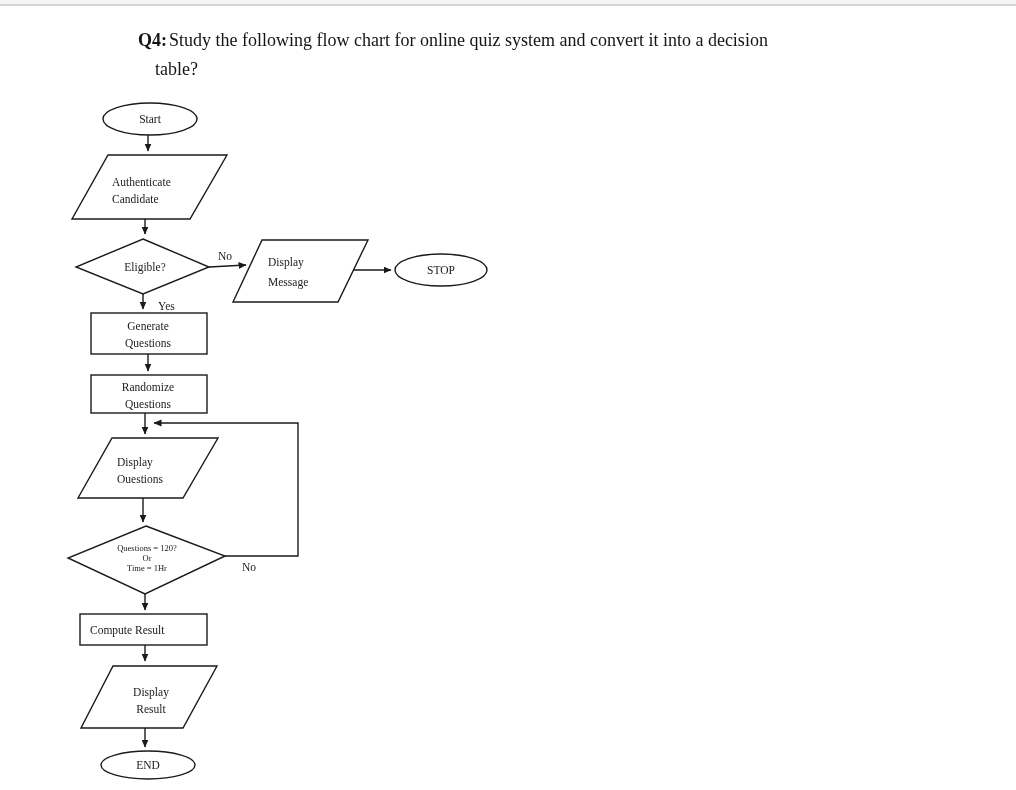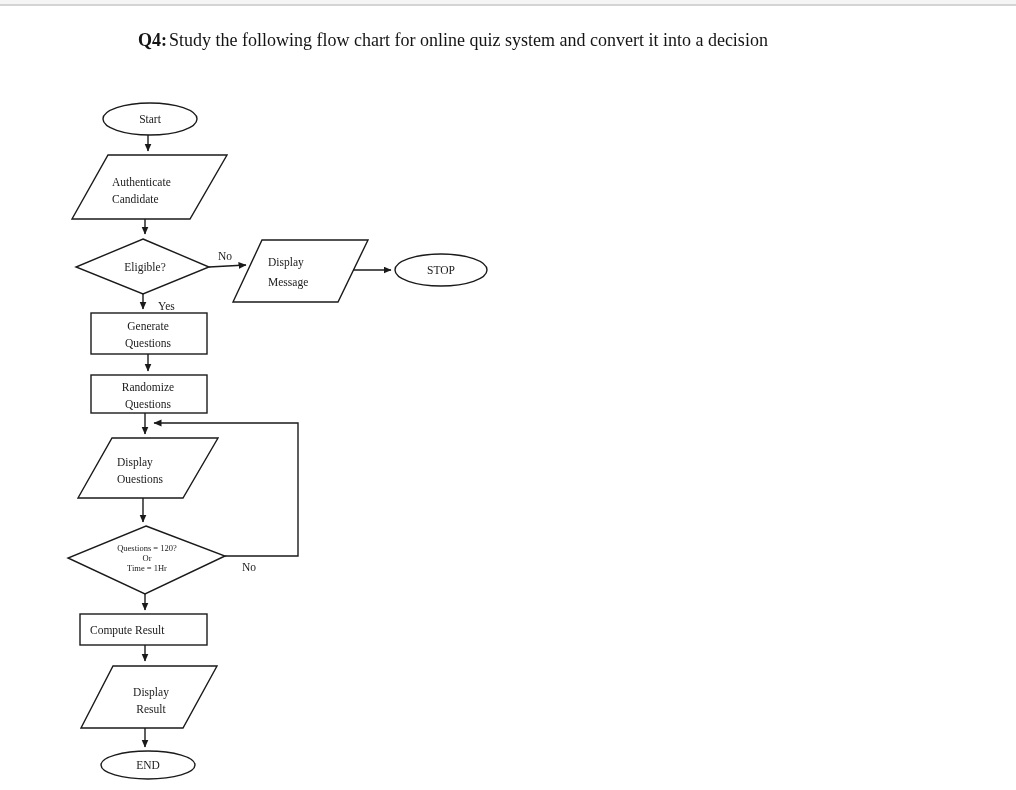--- a/index.html
+++ b/index.html
@@ -69,20 +69,21 @@
   }
 </style>
 </head>
 <body>
 
 <div class="page">
   <div class="top-strip"></div>
 
   <div class="title">
     <div class="title-line1"><span class="q-label">Q4:</span><span>Study the following flow chart for online quiz system and convert it into a decision</span></div>
+    <div class="title-line2">table?</div>
   </div>
 
   <svg class="flowchart" width="1016" height="790" viewBox="0 0 1016 790">
     <defs>
       <marker id="arr" markerWidth="9" markerHeight="8" refX="7.5" refY="3.5" orient="auto" markerUnits="userSpaceOnUse">
         <path d="M0,0 L8,3.5 L0,7 Z" fill="#1a1a1a"></path>
       </marker>
     </defs>
 
     <g>

